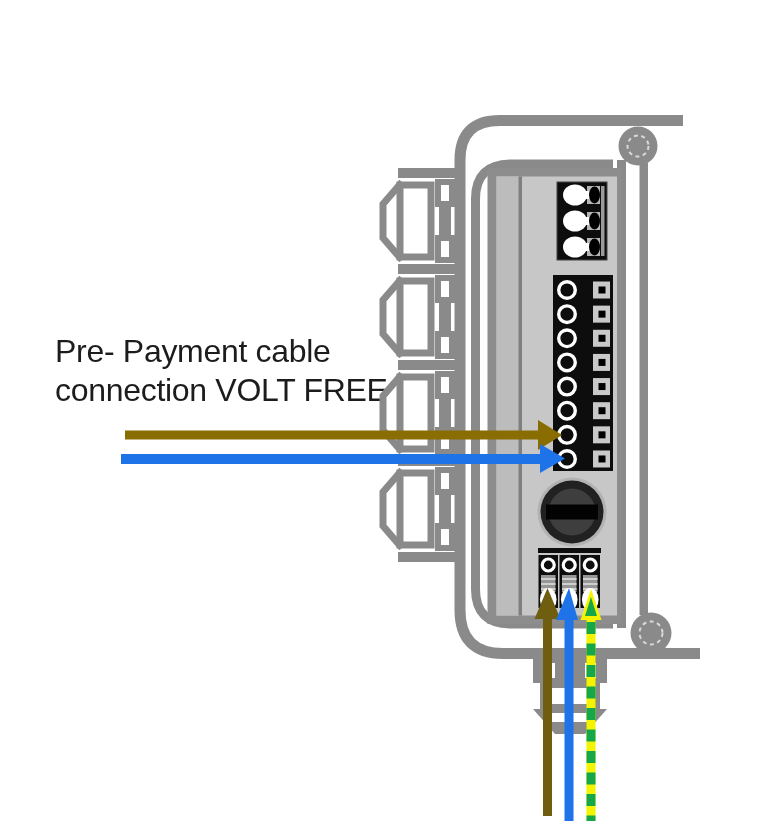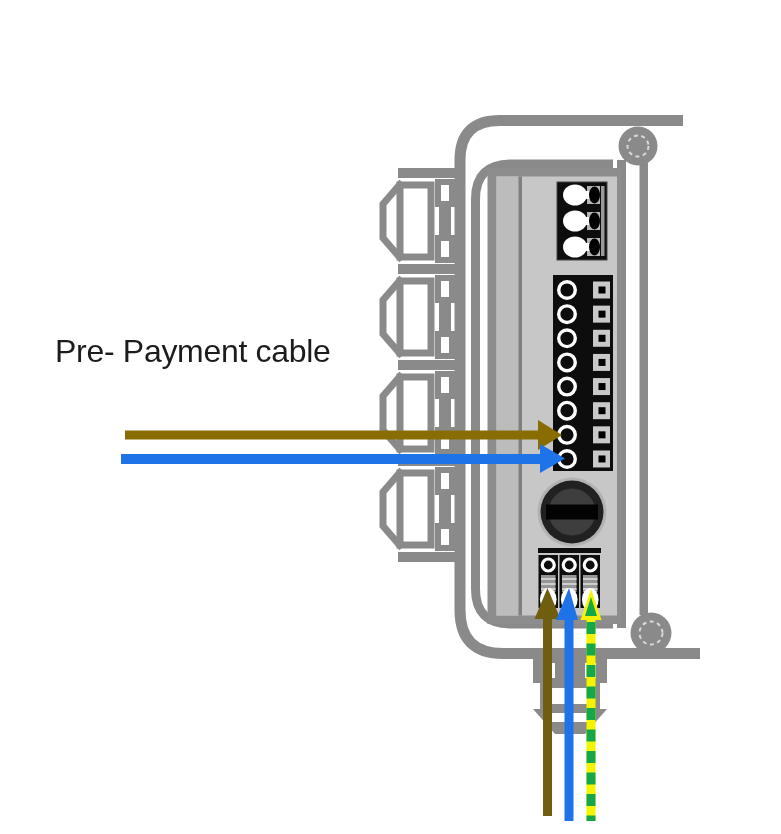--- a/index.html
+++ b/index.html
@@ -11,20 +11,21 @@
   .annotation span{display:block;white-space:nowrap;}
   svg{position:absolute;left:0;top:0;}
 </style>
 </head>
 <body>
 
 <div class="canvas">
 
   <div class="annotation">
     <span>Pre- Payment cable</span>
+    <span>connection VOLT FREE</span>
   </div>
 
   <svg width="781" height="834" viewBox="0 0 781 834">
 
     <g>
       <path d="M 683,88.5 H 500 Q 460,88.5 460,128 V 578 Q 460,621.5 503,621.5 H 700" fill="none" stroke="var(--c-outline,#8a8a8a)" stroke-width="11"></path>
       <path d="M 613,132 H 511 Q 475.5,132 475.5,167 V 557 Q 475.5,592 511,592 H 613" fill="none" stroke="var(--c-outline,#8a8a8a)" stroke-width="9"></path>
       <rect x="617" y="128" width="9" height="468" fill="var(--c-outline,#8a8a8a)"></rect>
       <rect x="639.5" y="131" width="8.5" height="452" fill="var(--c-outline,#8a8a8a)"></rect>
     </g>

